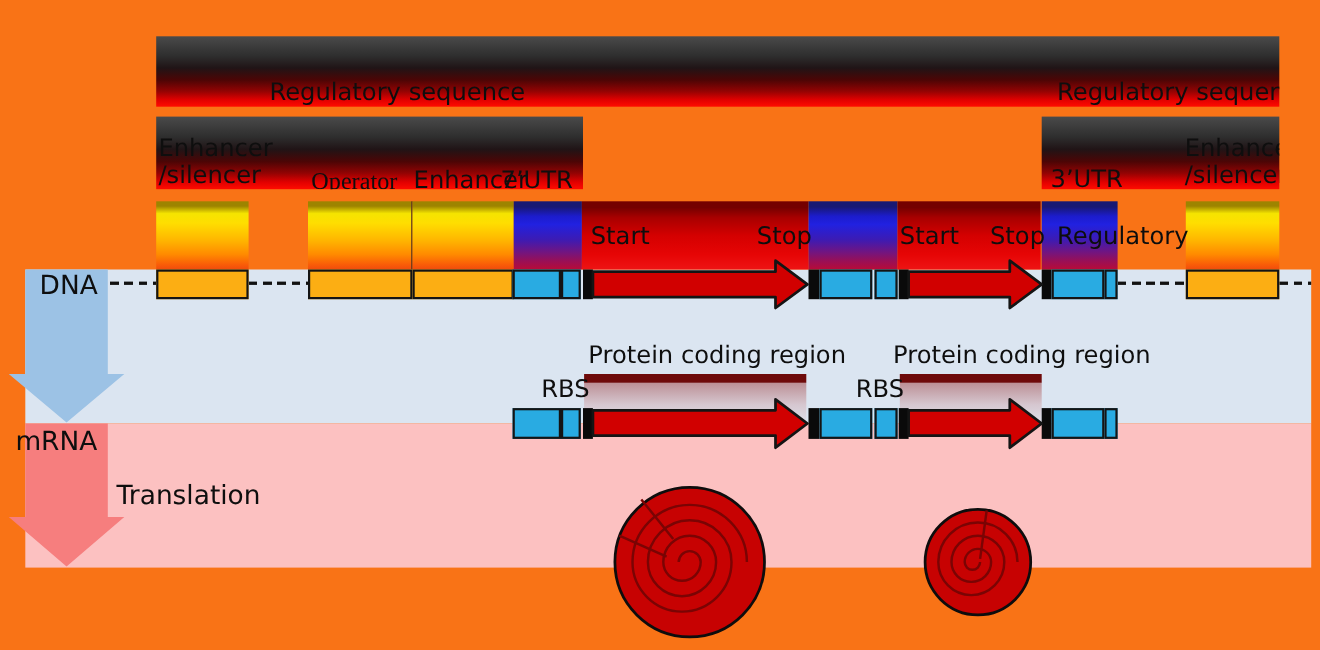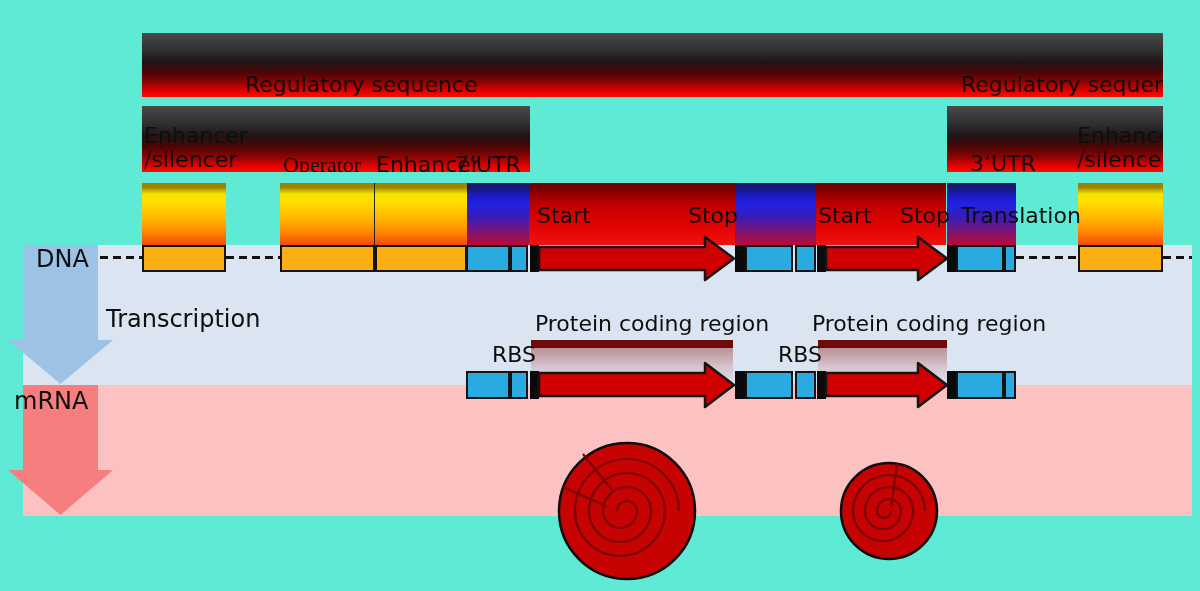--- a/index.html
+++ b/index.html
@@ -1,16 +1,16 @@
 <!DOCTYPE html>
 <html><head>
 <meta charset="utf-8">
 <style>
   html,body{margin:0;padding:0;background:#000;}
-  .canvas{position:relative;width:1200px;height:591px;background:#5eead4;overflow:hidden;
+  .canvas{position:relative;width:1200px;height:591px;background:#f97316;overflow:hidden;
           font-family:"DejaVu Sans","Liberation Sans",sans-serif;}
   .abs{position:absolute;}
   
   .band-blue{background:#dbe5f1;}
   .band-pink{background:#fcc1c1;}
   
   .gbar{background:linear-gradient(180deg,#4a4a4a 0%,#404040 10%,#2e2e2e 28%,#201416 45%,#4c0505 62%,#930303 78%,#e00000 90%,#ff0b00 100%);
         overflow:hidden;}
   
   .yblock{background:linear-gradient(180deg,#9d8400 0%,#9d8400 7%,#f5e400 18%,#ffde00 32%,#ffb400 58%,#ff8a00 78%,#f95c08 93%,#f04c0c 100%);}
@@ -58,21 +58,21 @@
 
   <div class="abs gbar" style="left:142px;top:106px;width:388px;height:66px;">
     <span class="lbl" style="left:2px;top:18px;">Enhancer</span>
     <span class="lbl" style="left:2px;top:42px;">/silencer</span>
     <span class="lbl" style="left:141px;bottom:-5px;font-family:Liberation Serif, serif;">Operator</span>
     <span class="lbl" style="left:234px;bottom:-5px;">Enhancer</span>
     <span class="lbl" style="left:313px;bottom:-5px;">7’UTR</span>
   </div>
 
   <div class="abs gbar" style="left:947px;top:106px;width:216px;height:66px;">
-    <span class="lbl" style="left:23px;bottom:-4px;">3’UTR</span>
+    <span class="lbl" style="left:8px;bottom:-4px;">3’UTR</span>
     <span class="lbl" style="left:130px;top:18px;">Enhancer</span>
     <span class="lbl" style="left:130px;top:42px;">/silencer</span>
   </div>
 
   <div class="abs yblock" style="left:142px;top:183px;width:84px;height:62px;"></div>
   <div class="abs yblock" style="left:280px;top:183px;width:95px;height:62px;border-right:1px solid #222;box-sizing:border-box;"></div>
   <div class="abs yblock" style="left:375px;top:183px;width:92px;height:62px;"></div>
   <div class="abs bblock" style="left:467px;top:183px;width:62px;height:62px;"></div>
   <div class="abs rblock" style="left:529px;top:183px;width:206px;height:62px;"></div>
   <div class="abs bblock" style="left:735px;top:183px;width:81px;height:62px;"></div>
@@ -128,24 +128,24 @@
       <circle cx="889" cy="511" r="48" fill="#c70202" stroke="#0d0d0d" stroke-width="2.5"></circle>
       <path d="M925,511 A36,36 0 0 0 853,511 A30,30 0 0 0 913,511 A24,24 0 0 0 865,511 A18,18 0 0 0 901,511 A12,12 0 0 0 877,511 A7,7 0 0 0 891,511" fill="none" stroke="#7a0404" stroke-width="2.2"></path>
       <path d="M897,464 L891,508" fill="none" stroke="#7a0404" stroke-width="2.2"></path>
     </g>
   </svg>
 
   <span class="lbl" style="left:537px;top:204px;">Start</span>
   <span class="lbl" style="left:688px;top:204px;">Stop</span>
   <span class="lbl" style="left:818px;top:204px;">Start</span>
   <span class="lbl" style="left:900px;top:204px;">Stop</span>
-  <span class="lbl" style="left:961px;top:204px;color:#0d0d0d;">Translation</span>
+  <span class="lbl" style="left:961px;top:204px;color:#0d0d0d;">Regulatory</span>
 
   <span class="lbl lbl-lg" style="left:36px;top:246px;">DNA</span>
-  <span class="lbl lbl-lg" style="left:106px;top:306px;">Transcription</span>
   <span class="lbl lbl-lg" style="left:14px;top:388px;">mRNA</span>
+  <span class="lbl lbl-lg" style="left:106px;top:437px;">Translation</span>
 
   <span class="lbl" style="left:492px;top:343px;">RBS</span>
   <span class="lbl" style="left:778px;top:343px;">RBS</span>
   <span class="lbl" style="left:533px;top:312px;width:238px;text-align:center;">Protein coding region</span>
   <span class="lbl" style="left:810px;top:312px;width:238px;text-align:center;">Protein coding region</span>
 
 </div>
 
 </body></html>

